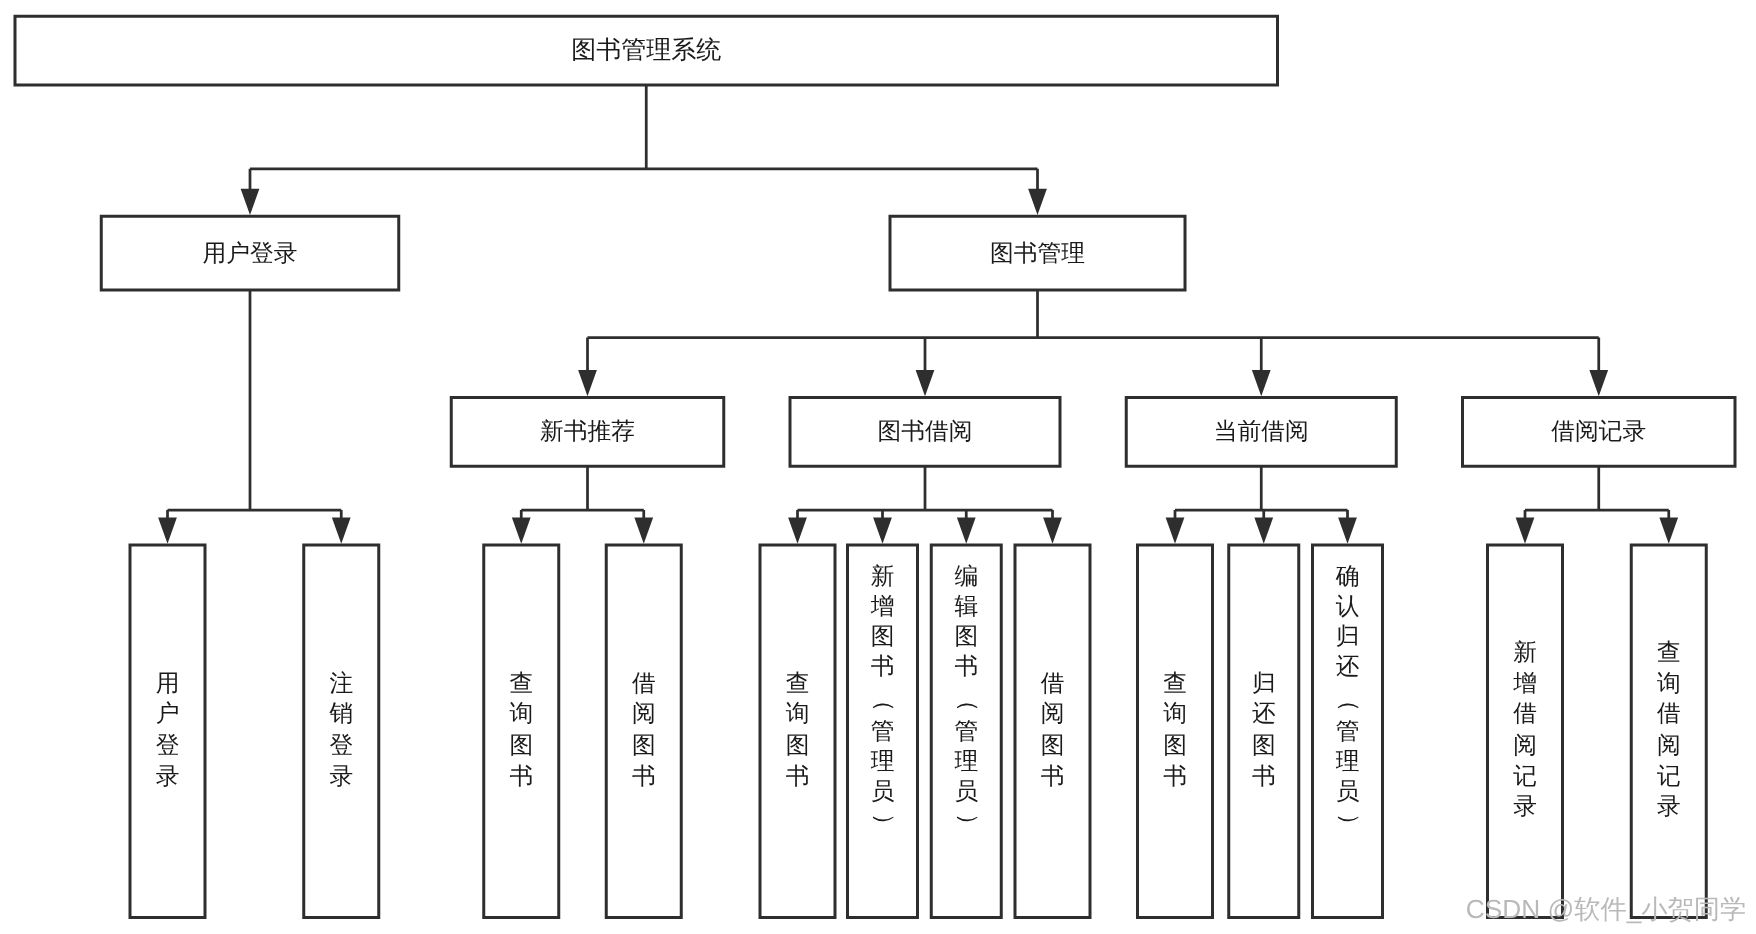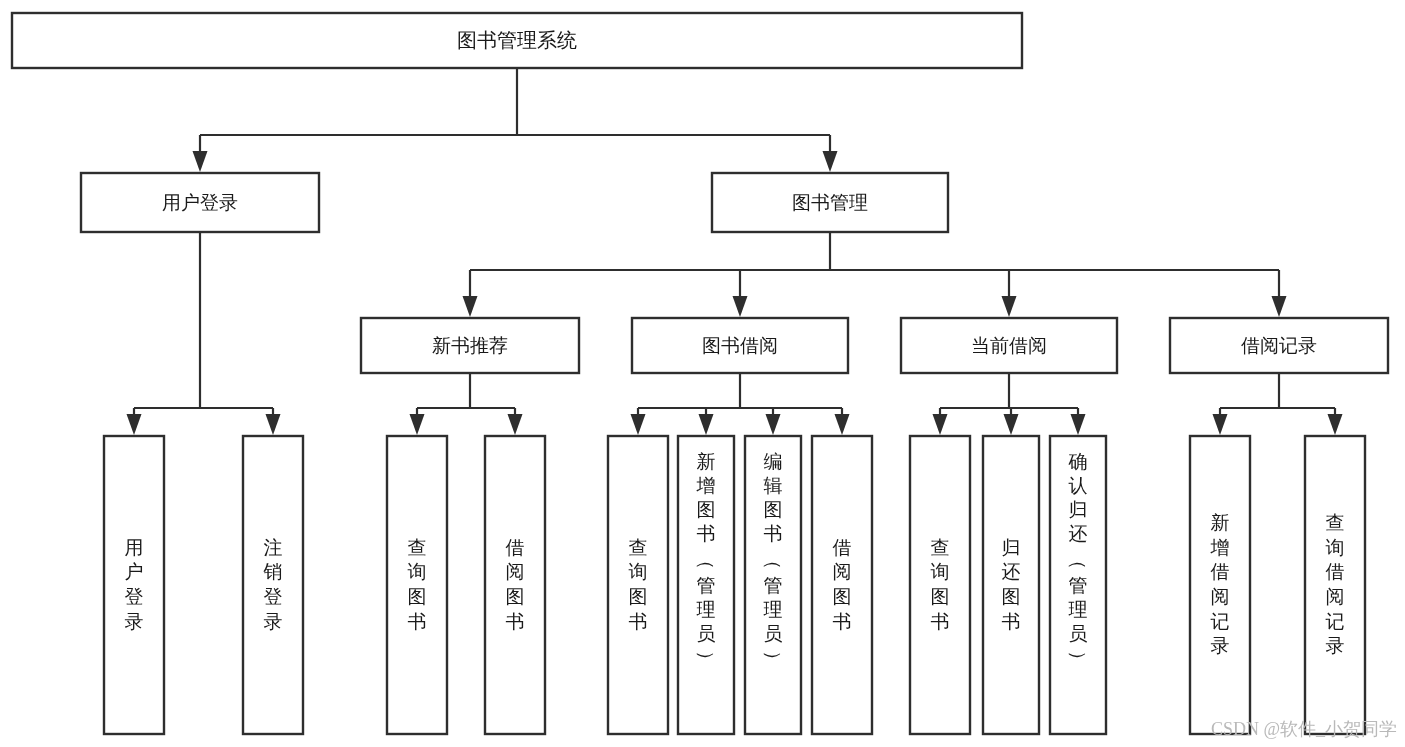--- a/index.html
+++ b/index.html
@@ -67,22 +67,22 @@
     fill: none;
   }
   .arrow-head {
     fill: #2e2e2e;
     stroke: none;
   }
   .watermark {
     position: absolute;
     right: 8px;
     bottom: 6px;
-    font-family: Liberation Serif, serif;
-    font-size: 18px;
+    font-family: Liberation Sans, sans-serif;
+    font-size: 21px;
     color: #b9b9b9;
     white-space: nowrap;
     user-select: none;
   }
 </style>
 </head>
 <body>
 
 <div id="diagram-root">
   <svg class="diagram-canvas" viewBox="0 0 1405 747">

